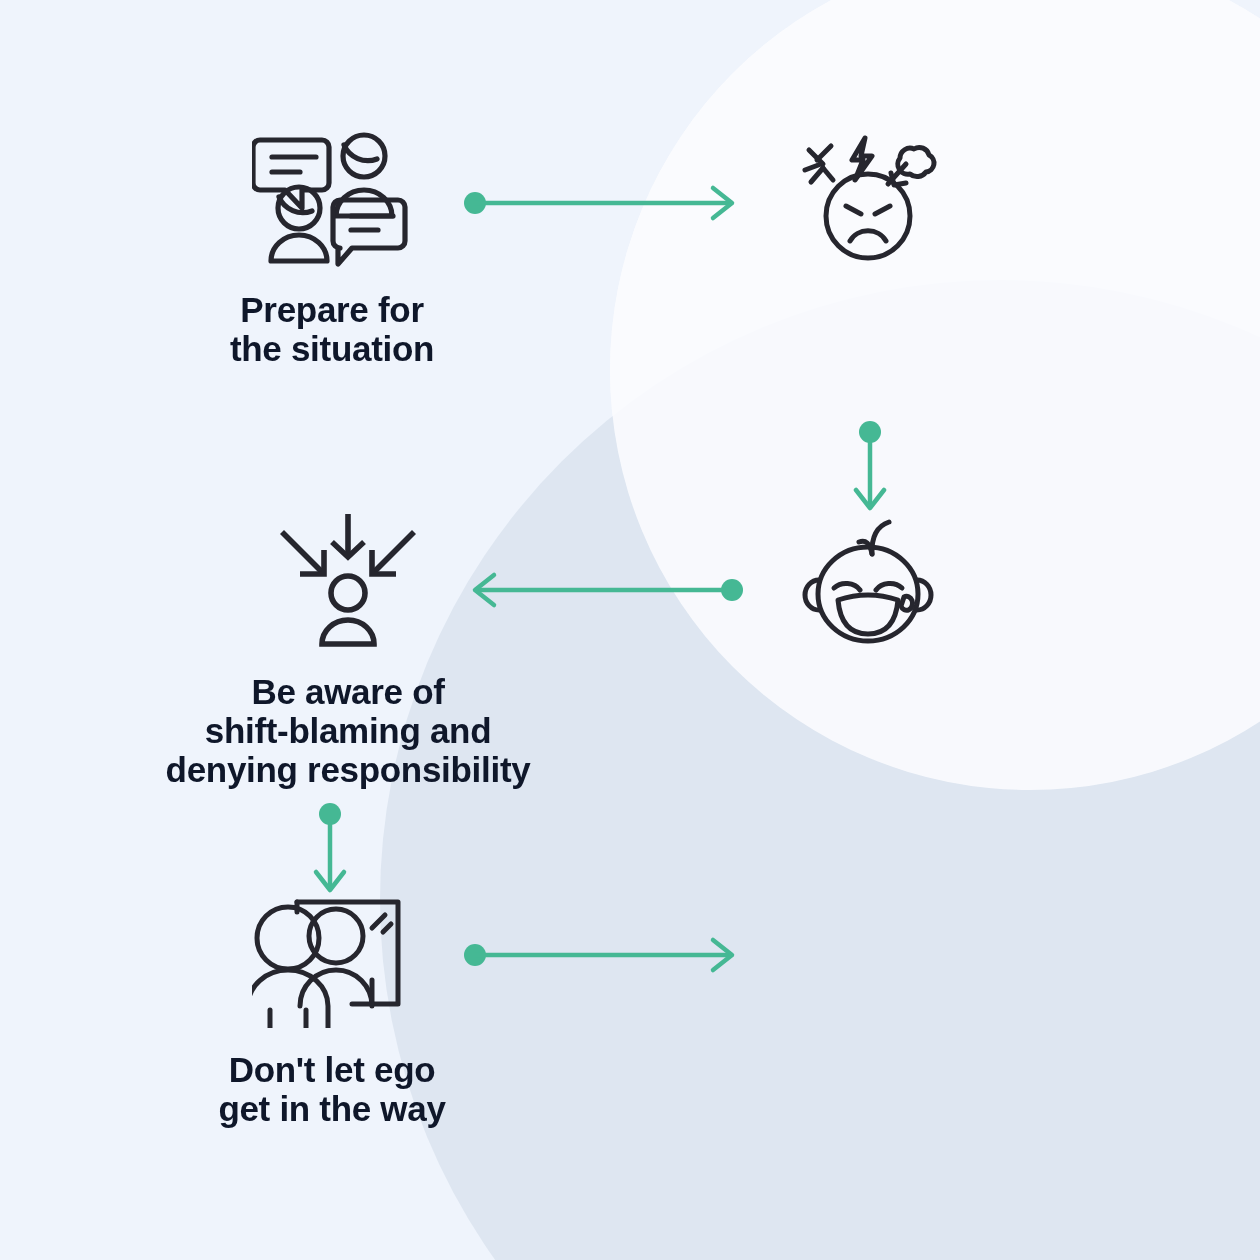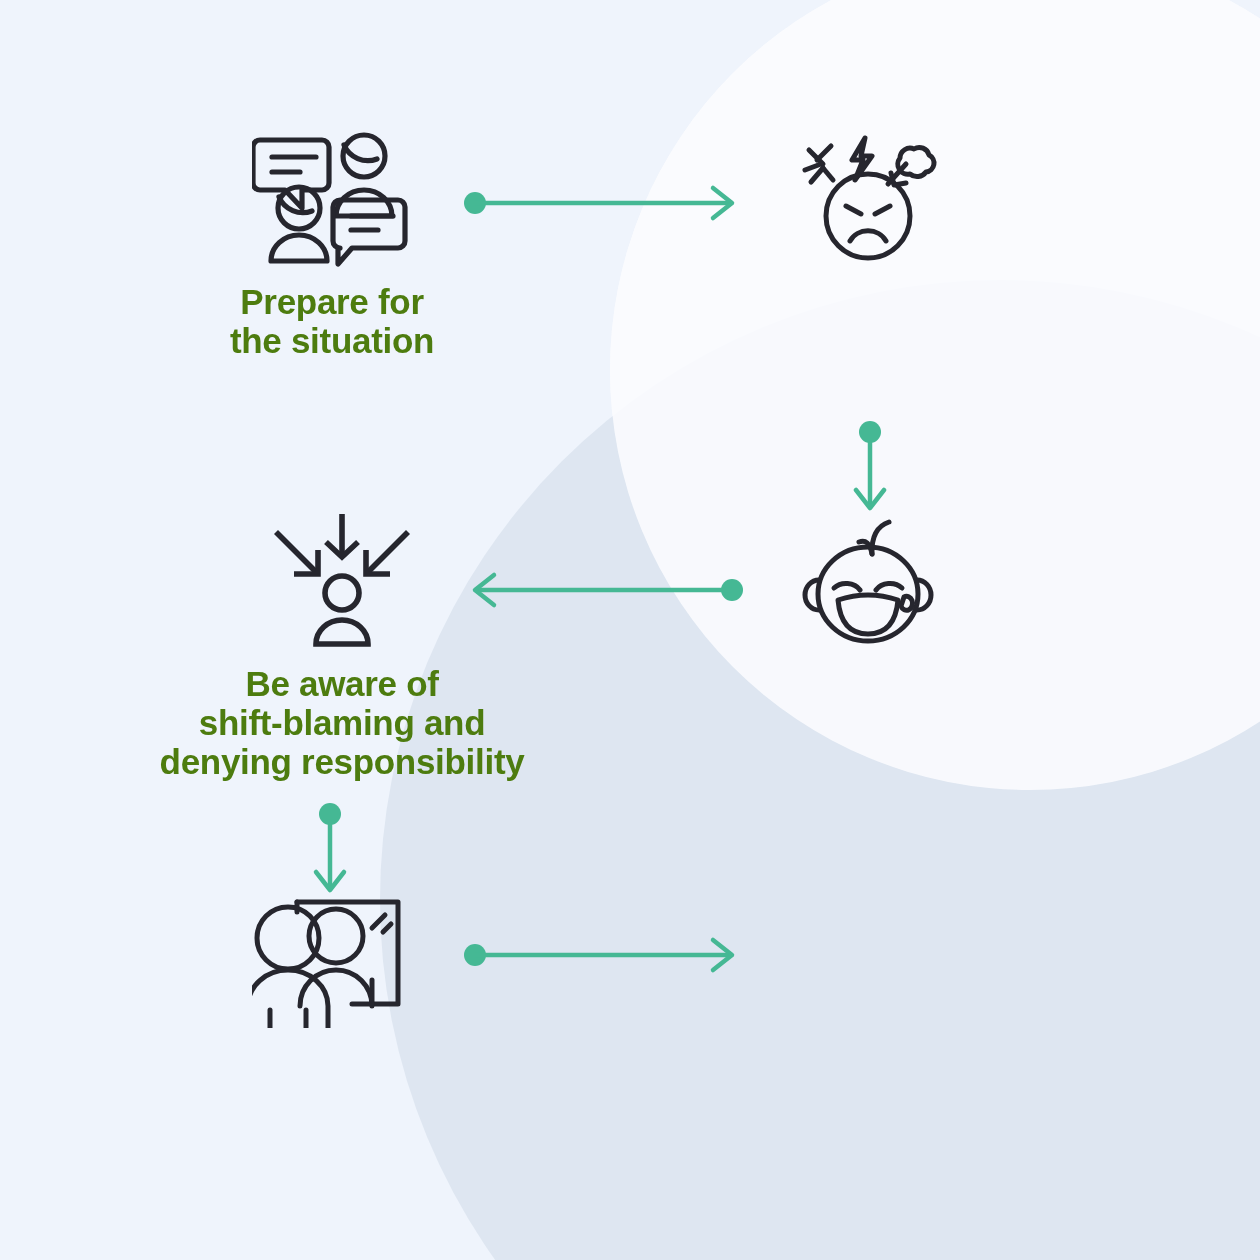--- a/index.html
+++ b/index.html
@@ -39,33 +39,33 @@
   .node-icon {
     height: 150px;
     display: flex;
     align-items: flex-end;
     justify-content: center;
   }
   .node-icon svg {
     display: block;
   }
   .node-label {
-    margin-top: 14px;
+    margin-top: 22px;
     font-size: 35px;
     line-height: 1.12;
     font-weight: bold;
-    color: #4d7c0f;
+    color: #0f172a;
     letter-spacing: -0.3px;
     white-space: pre-line;
   }
 
   
   #node-prepare       { left: 142px;  top: 118px; }
   #node-understand    { left: 678px;  top: 118px; }
-  #node-shift-blaming { left: 152px;  top: 500px; }
+  #node-shift-blaming { left: 158px;  top: 500px; }
   #node-child-like    { left: 678px;  top: 500px; }
   #node-ego           { left: 142px;  top: 878px; }
   #node-responding    { left: 678px;  top: 878px; }
 
   
   .connector {
     position: absolute;
     pointer-events: none;
   }
   #conn-top-right   { left: 455px; top: 178px;  width: 300px; height: 50px; }
@@ -200,20 +200,22 @@
 
         <path d="M48 118 a36 36 0 0 1 72 0"></path>
 
         <circle cx="36" cy="50" r="31"></circle>
 
         <path d="M-4 140 v-22 a40 36 0 0 1 80 0 v22"></path>
         <line x1="18" y1="122" x2="18" y2="140"></line>
         <line x1="54" y1="122" x2="54" y2="140"></line>
       </svg>
     </div>
+    <div class="node-label">Don't let ego
+get in the way</div>
   </div>
 
 
   <svg class="connector" id="conn-top-right" viewBox="0 0 300 50">
     <circle cx="20" cy="25" r="11" fill="#45b894"></circle>
     <line x1="20" y1="25" x2="275" y2="25" stroke="#45b894" stroke-width="4.5"></line>
     <polyline points="258,10 277,25 258,40" fill="none" stroke="#45b894" stroke-width="4.5" stroke-linecap="round" stroke-linejoin="round"></polyline>
   </svg>
 
   <svg class="connector" id="conn-right-down" viewBox="0 0 60 100">

